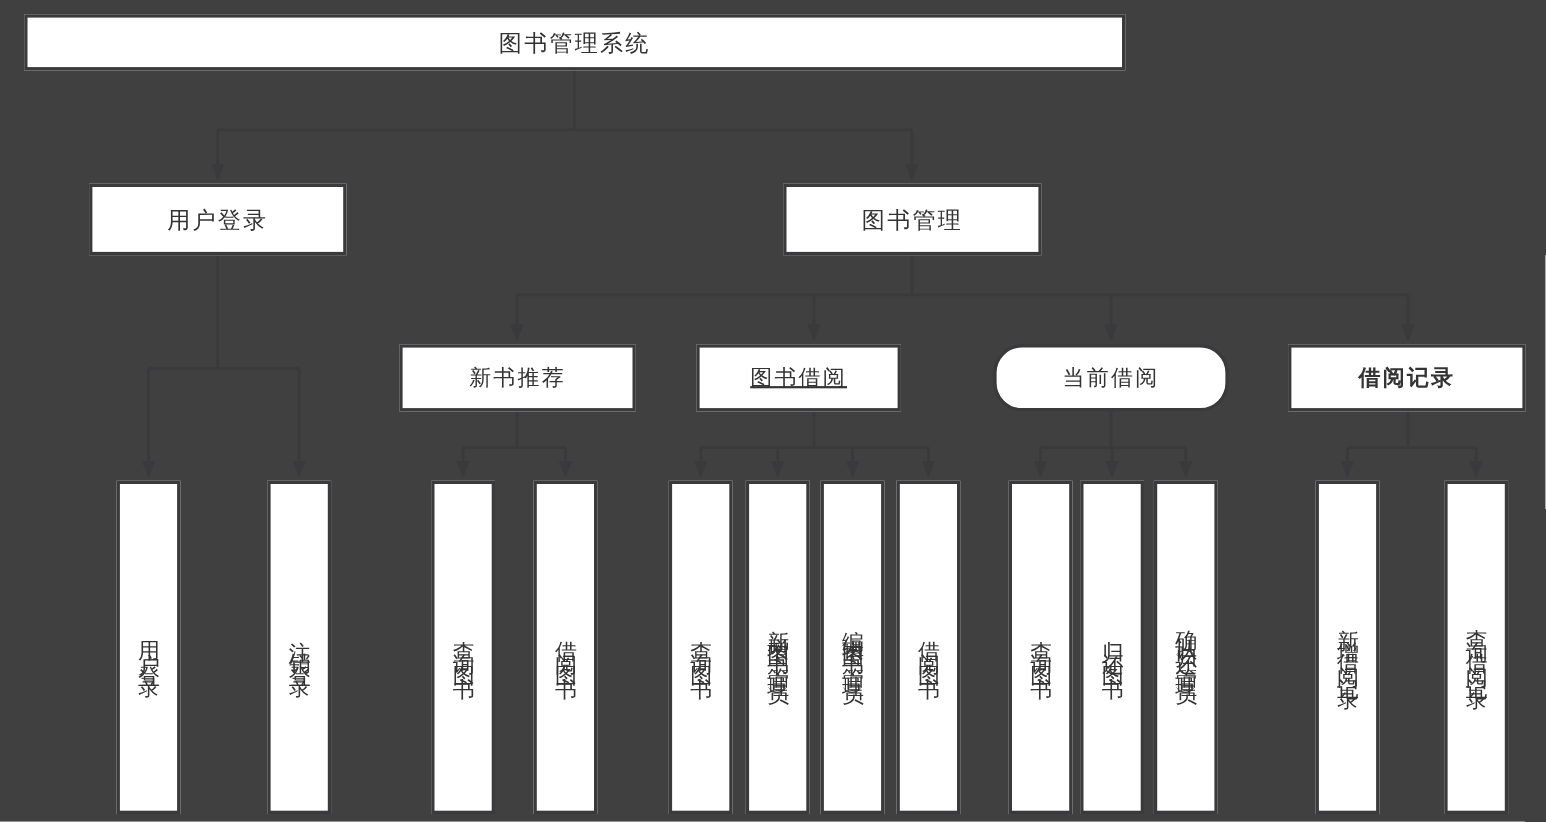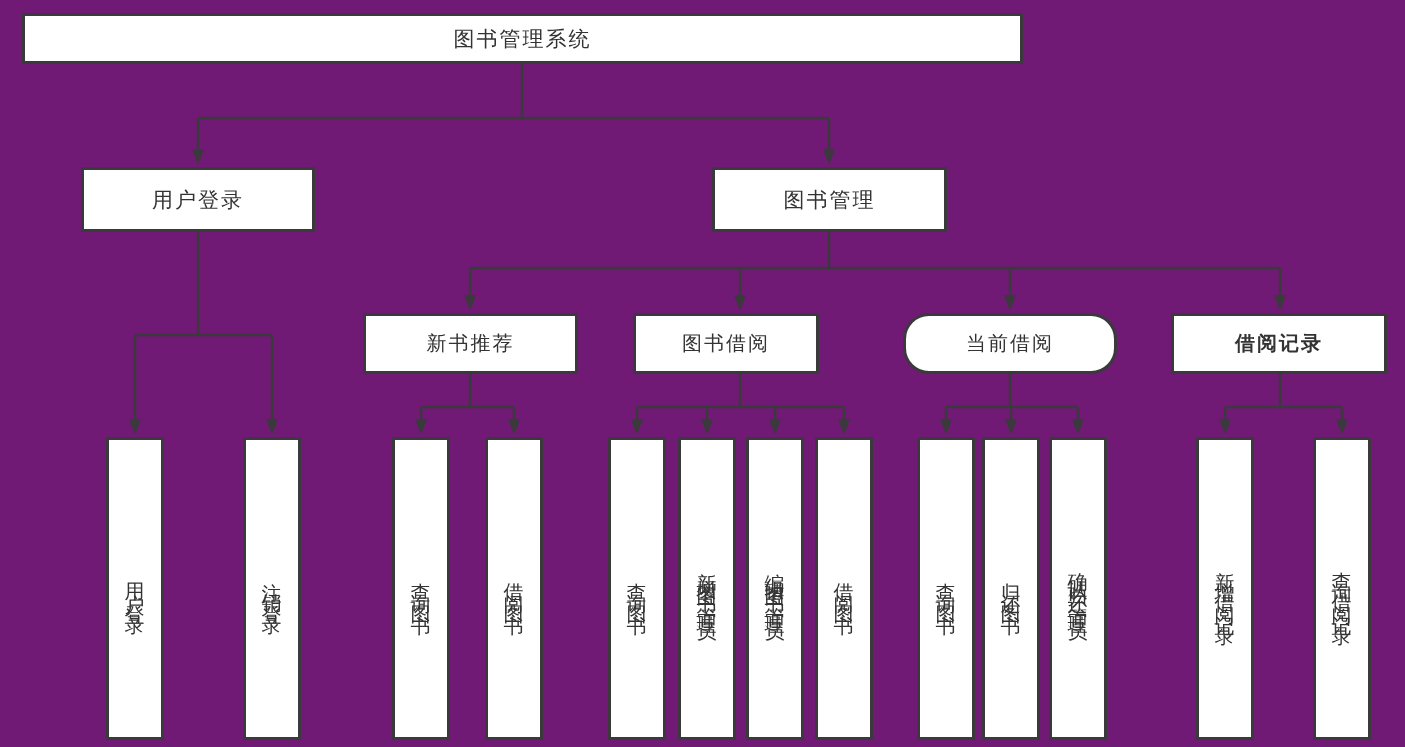--- a/index.html
+++ b/index.html
@@ -1,19 +1,19 @@
 <!DOCTYPE html>
 <html><head>
 <meta charset="utf-8">
 <style>
   html,body{margin:0;padding:0;background:#ffffff;}
   #stage{
     position:relative;
     width:1405px;height:747px;
-    background:#701a75;
+    background:#404040;
     font-family:"Liberation Sans","DejaVu Sans",sans-serif;
     color:#333333;
     overflow:hidden;
   }
   #connectors{position:absolute;left:0;top:0;width:1405px;height:747px;}
   .node{
     position:absolute;
     box-sizing:border-box;
     border:3px solid #3a3a3c;
     background:#ffffff;
@@ -29,21 +29,21 @@
     font-size:20px;
     writing-mode:vertical-rl;
     text-orientation:mixed;
     letter-spacing:11px;
     line-height:1;
   }
   .leaf.long{letter-spacing:7px;}
   #user-login{left:81px;width:234px;}
   #book-mgmt{left:712px;width:235px;}
   #nb{left:363px;width:215px;}
-  #jb{left:633px;width:186px;}
+  #jb{left:633px;width:186px;text-decoration:underline;}
   #cb{left:903px;width:214px;border-radius:26px;}
   #jl{left:1171px;width:216px;font-weight:bold;}
   .watermark{
     position:absolute;
     right:5px;top:713px;
     font-size:17px;
     color:rgba(198,130,130,0.85);
     letter-spacing:1px;
     white-space:nowrap;
   }

